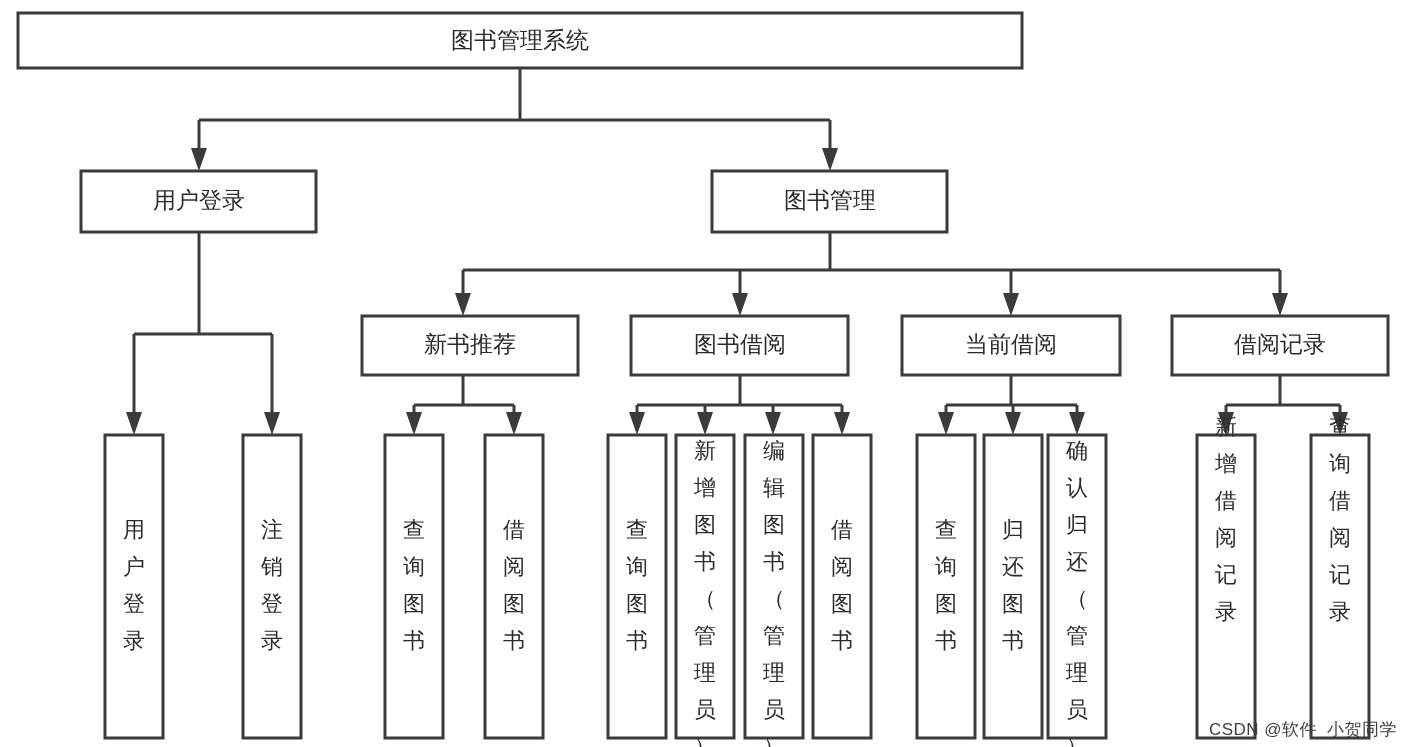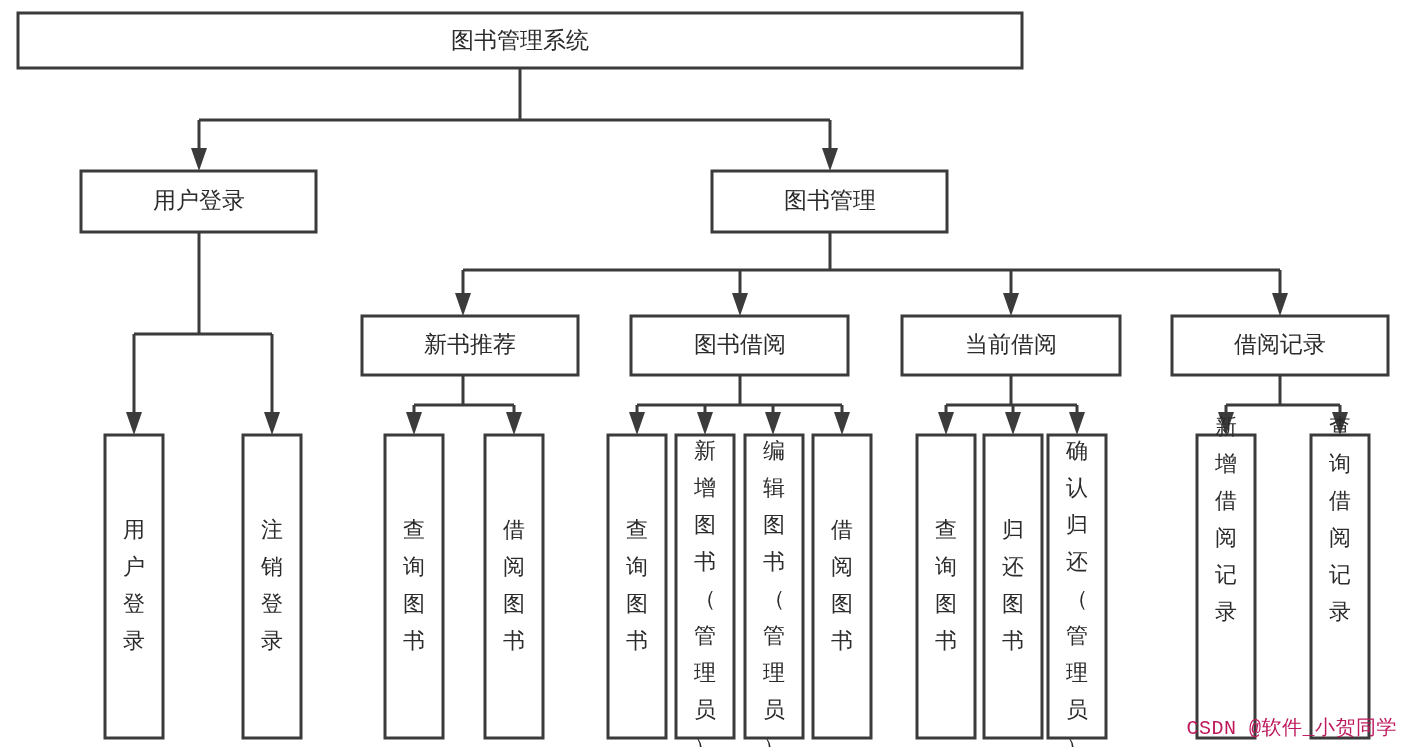--- a/index.html
+++ b/index.html
@@ -13,22 +13,22 @@
   .link{fill:none;stroke:#3b3b3b;stroke-width:3;stroke-linecap:butt;}
   .arrow-head{fill:#3b3b3b;stroke:none;}
   .node-label{
     font-family:"Liberation Sans","DejaVu Sans",sans-serif;
     fill:#2b2b2b;text-anchor:middle;dominant-baseline:middle;
   }
   .label-h{font-size:23px;}
   .label-leaf{font-size:22px;}
   .watermark{
     position:absolute;right:8px;bottom:6px;
-    font-family:Liberation Mono, monospace;
-    font-size:20px;color:#be185d;white-space:nowrap;
+    font-family:Liberation Sans, sans-serif;
+    font-size:17px;color:#404040;white-space:nowrap;
     letter-spacing:0.5px;pointer-events:none;
   }
 </style>
 </head>
 <body>
 
 <svg id="chart" viewBox="0 0 1405 747" xmlns="http://www.w3.org/2000/svg">
 
   <g>
 

